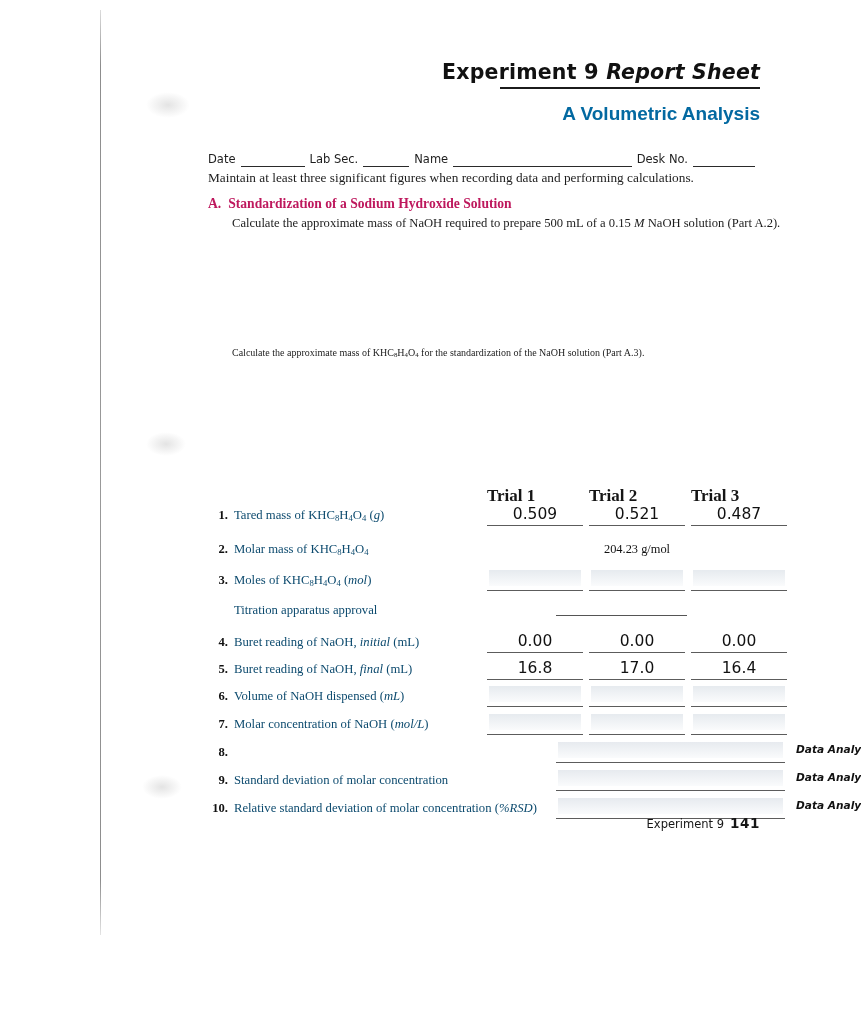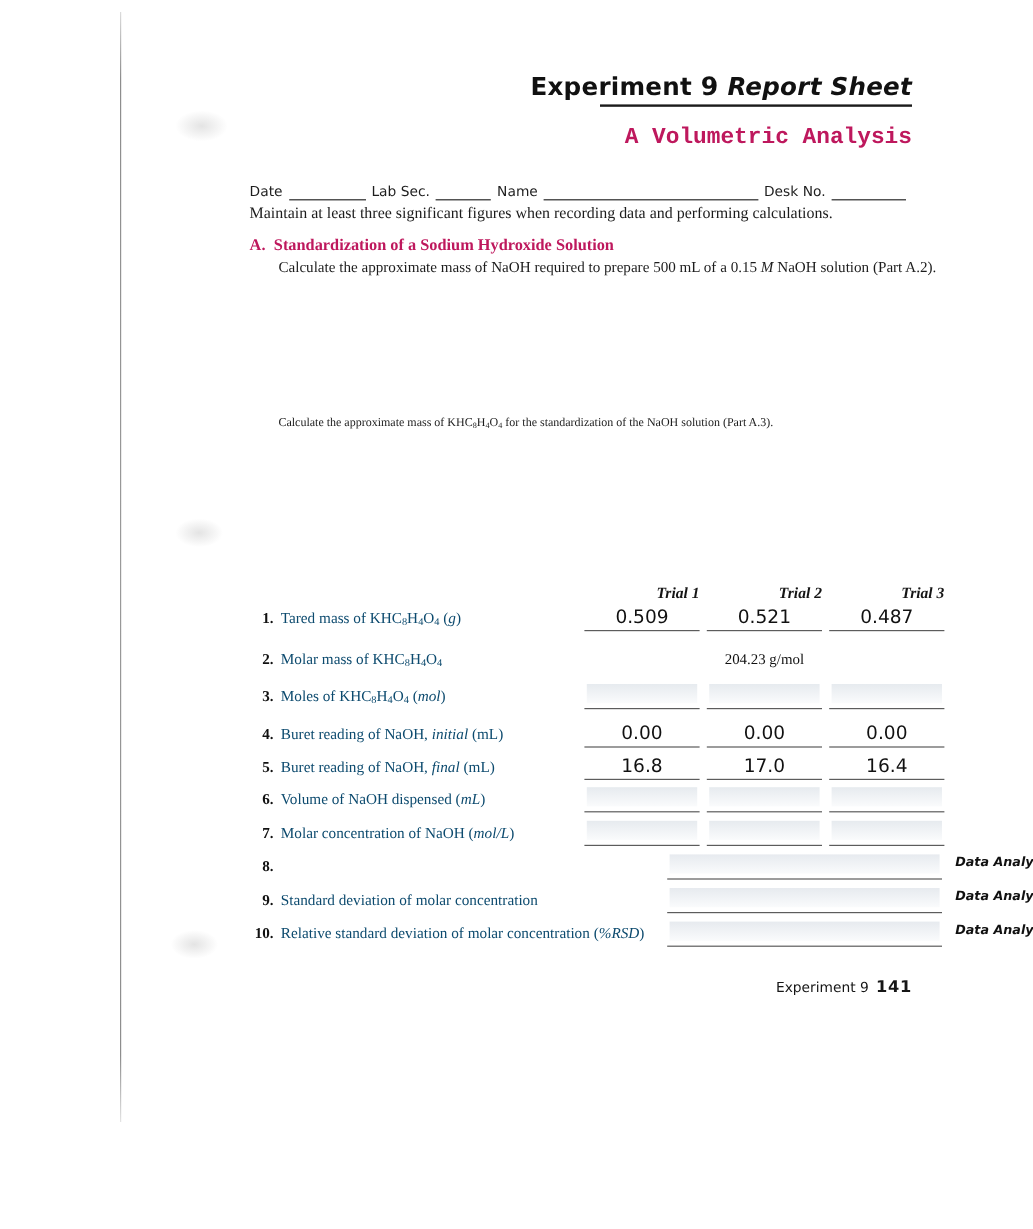--- a/index.html
+++ b/index.html
@@ -56,24 +56,24 @@
   .title-line1 .rep-sheet { font-weight: bold; font-style: italic; margin-top: 43px; }
   .title-rule {
     margin-top: 3px;
     margin-left: auto;
     width: 260px;
     height: 2px;
     background: #1b1b1b;
   }
   .title-line2 {
     margin-top: 14px;
-    font-family: Liberation Mono, monospace;
+    font-family: Liberation Sans, sans-serif;
     font-size: 19px;
     font-weight: bold;
-    color: #be185d;
+    color: #0369a1;
     white-space: nowrap;
   }
 
   
   .ident-row {
     position: absolute;
     left: 208px;
     top: 147px;
     right: 101px;
     height: 20px;
@@ -140,23 +140,22 @@
     top: 486px;
     width: 552px;
   }
   .col-heads {
     position: relative;
     height: 16px;
   }
   .col-head {
     position: absolute;
     width: 96px;
-    text-align: right;
-    font-size: 13px;
-    font-style: italic;
+    text-align: left;
+    font-size: 17px;
     font-weight: bold;
     color: #151515;
   }
   .c1 { left: 279px; }
   .c2 { left: 381px; }
   .c3 { left: 483px; }
 
   .trow {
     position: relative;
     height: 25px;
@@ -343,20 +342,24 @@
           <span class="val"></span>
         </div>
       <div class="cell u ghost" style="left:381px;">
           <span class="val"></span>
         </div>
       <div class="cell u ghost" style="left:483px;">
           <span class="val"></span>
         </div>
     </div>
 
+    <div class="trow" style="height:30px;">
+      <div class="lab" style="left:26px; top:4px;">Titration apparatus approval</div>
+      <div class="approval-line"></div>
+    </div>
 
     <div class="trow" style="height:27px;">
       <div class="num">4.</div>
       <div class="lab"><span>Buret reading of NaOH, </span><span class="ital">initial</span><span> (mL)</span></div>
       <div class="cell u" style="left:279px;">
           <span class="val">0.00</span>
         </div>
       <div class="cell u" style="left:381px;">
           <span class="val">0.00</span>
         </div>

